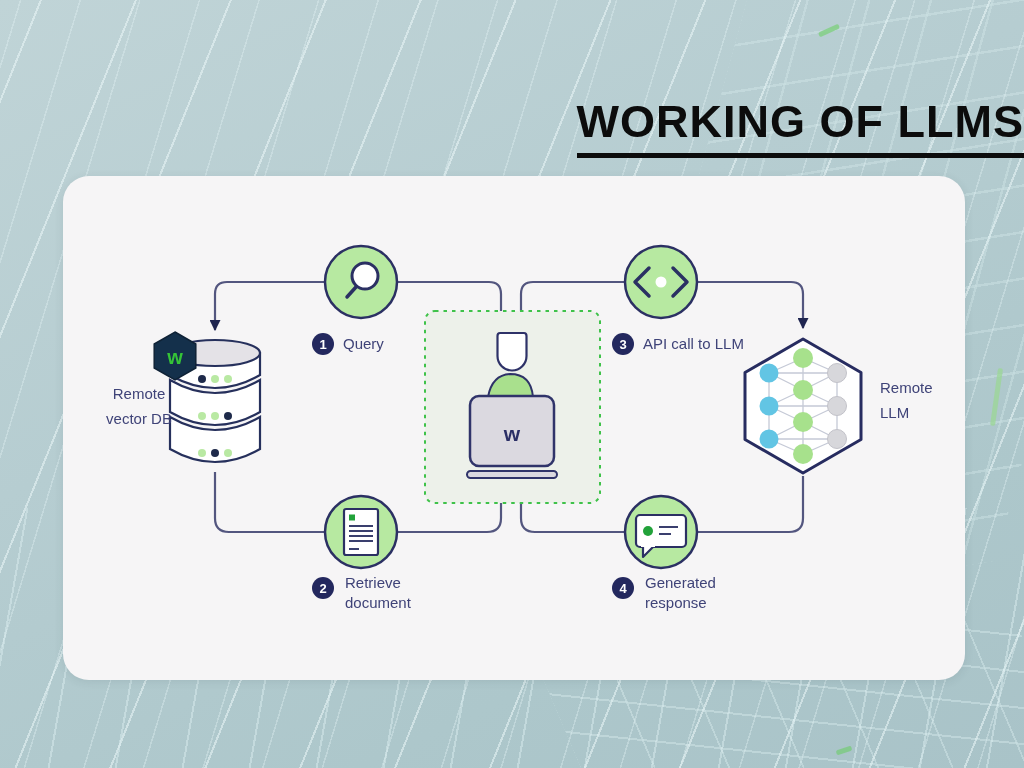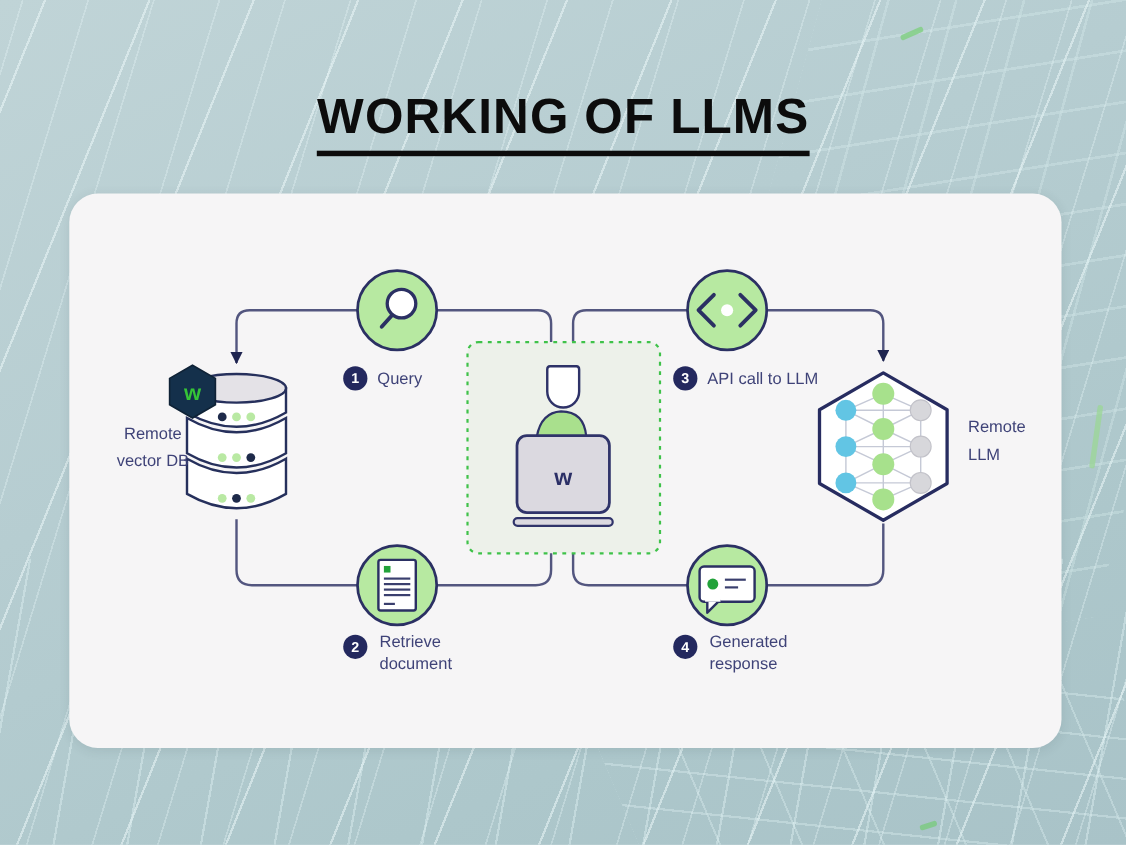--- a/index.html
+++ b/index.html
@@ -49,21 +49,21 @@
   .accent-green-2 {
     position:absolute; left:994px; top:368px; width:5px; height:58px;
     background:#9bd796; transform:rotate(8deg); border-radius:2px; opacity:.75;
   }
   .accent-green-3 {
     position:absolute; left:836px; top:748px; width:16px; height:5px;
     background:#7bca80; transform:rotate(-18deg); border-radius:2px; opacity:.8;
   }
   
   .title-wrap {
-    position:absolute; top:80px; left:0; width:100%; text-align:center;
+    position:absolute; top:96px; left:0; width:100%; text-align:right;
   }
   .title {
     display:inline-block;
     font-size:45px; font-weight:bold; letter-spacing:1px; color:#0c0c0c;
     border-bottom:5px solid #0c0c0c; padding-bottom:5px;
   }
   
   .card {
     position:absolute; left:63px; top:176px; width:902px; height:504px;
     background:#f6f5f6; border-radius:26px;

